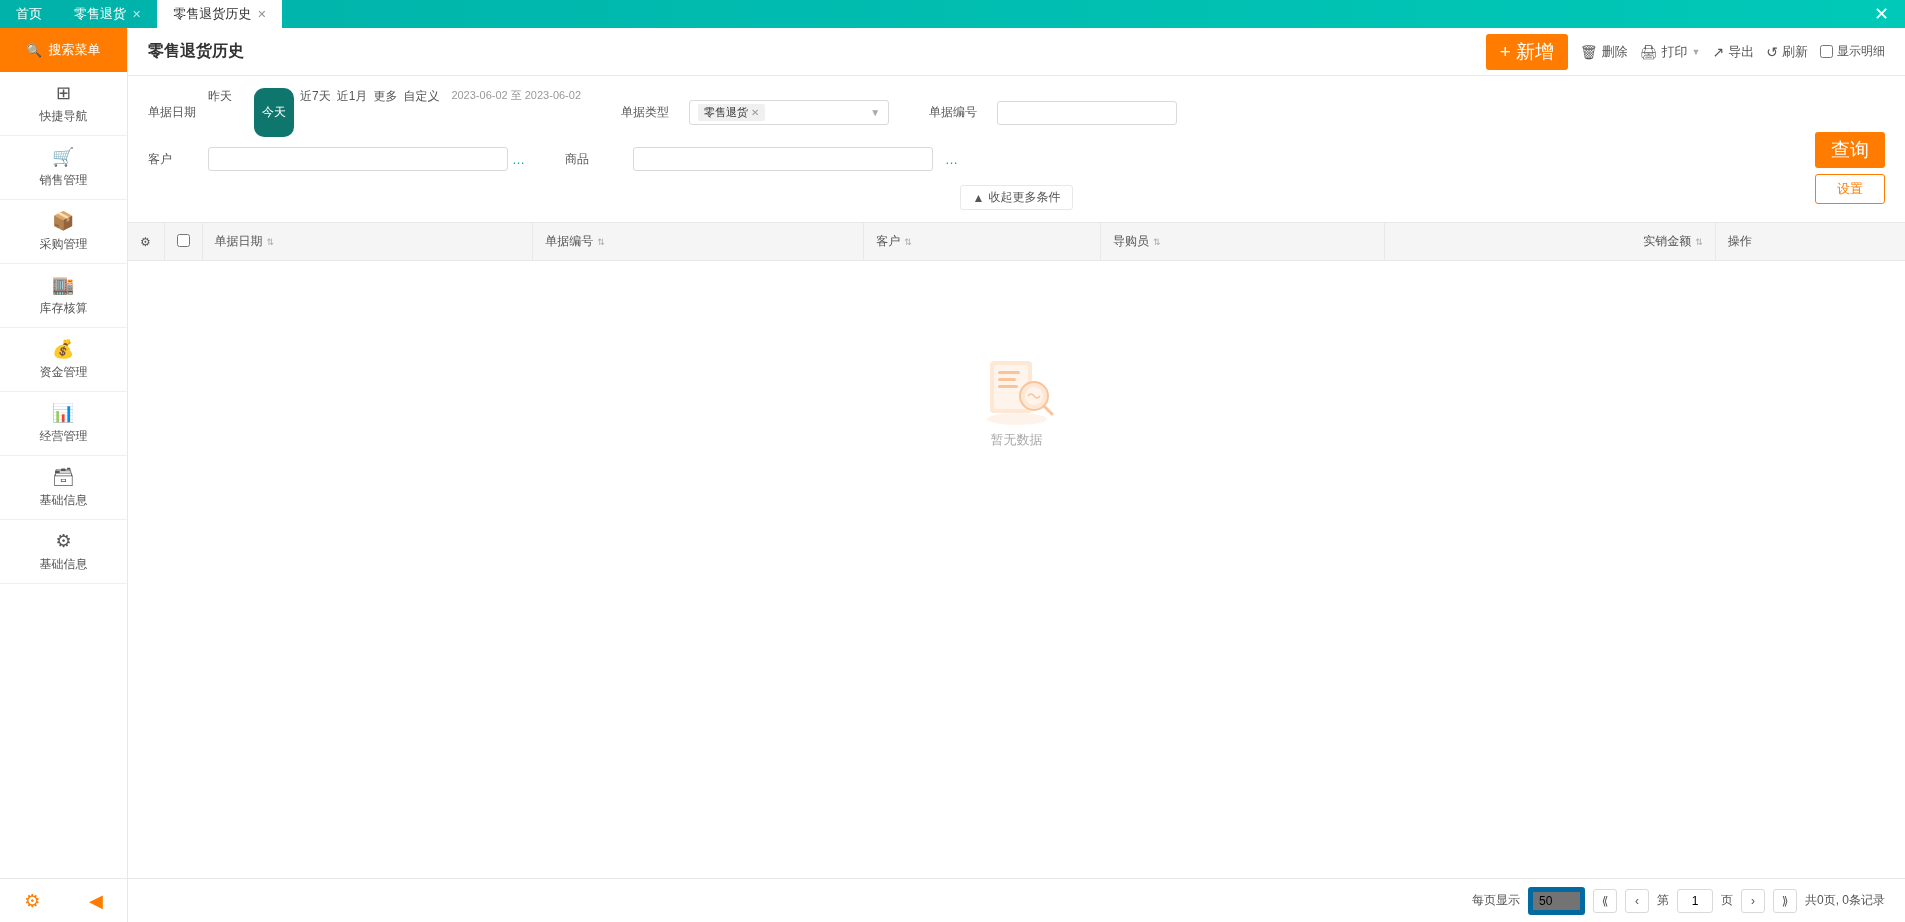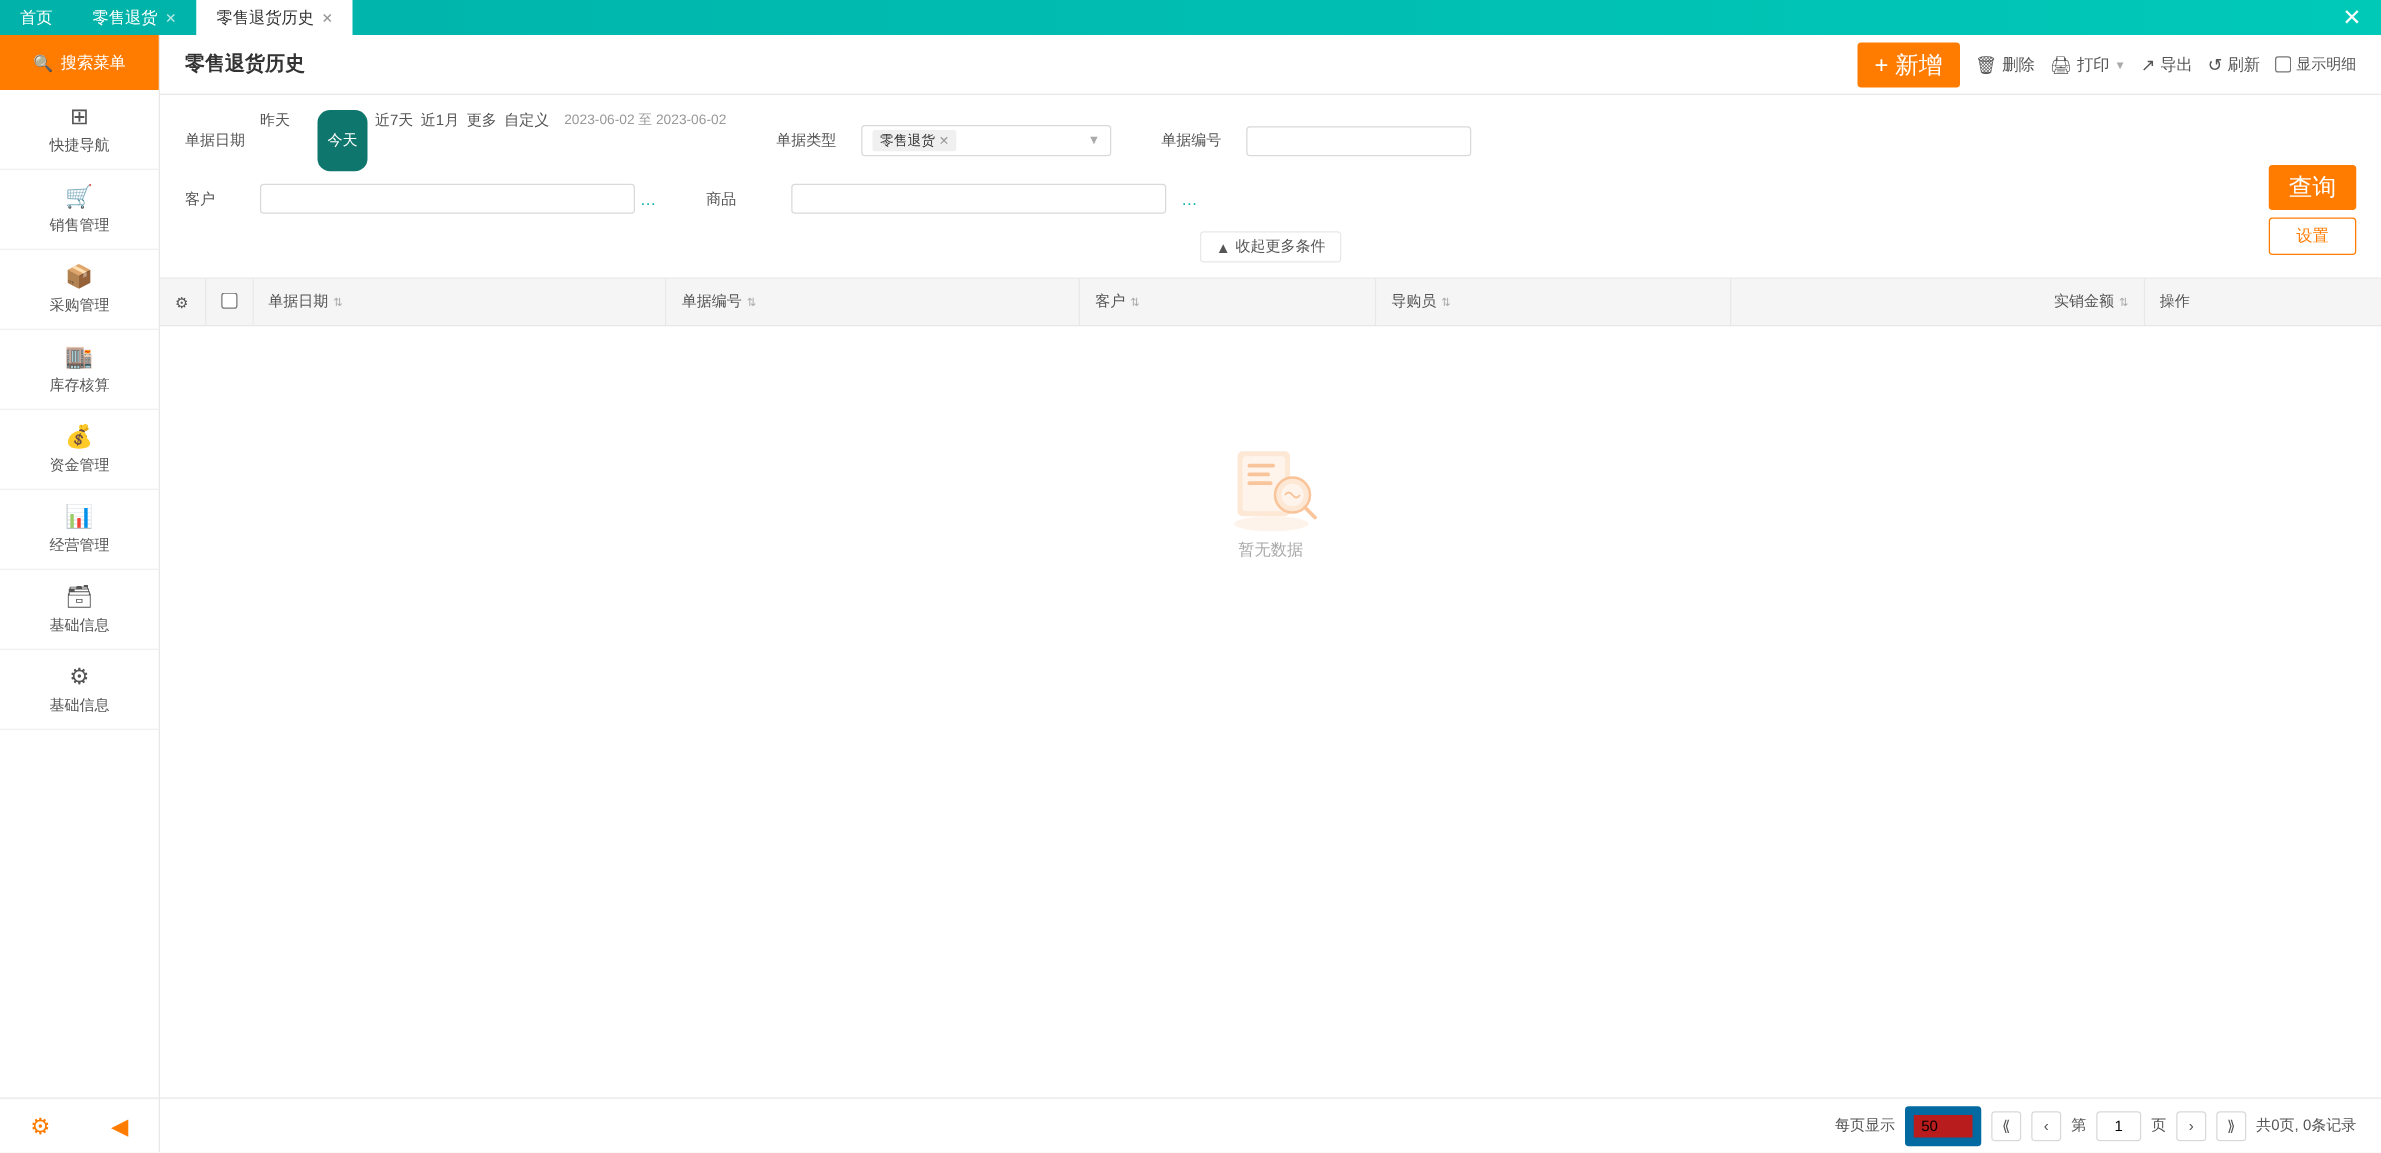--- a/index.html
+++ b/index.html
@@ -324,26 +324,26 @@
       display: flex;
       align-items: center;
       justify-content: flex-end;
       padding: 0 20px;
       gap: 8px;
       font-size: 12px;
       color: #555;
       flex-shrink: 0;
     }
     .page-size-select {
-      border: 7px solid #0369a1;
+      border: 5px solid #0369a1;
       border-radius: 3px;
       padding: 2px 20px 2px 6px;
       font-size: 12px;
       appearance: none;
-      background: #b91c1c;
+      background: #737373;
     }
     .page-nav-btn {
       border: 1px solid #d9d9d9;
       background: #fff;
       border-radius: 3px;
       width: 24px;
       height: 24px;
       display: flex;
       align-items: center;
       justify-content: center;

